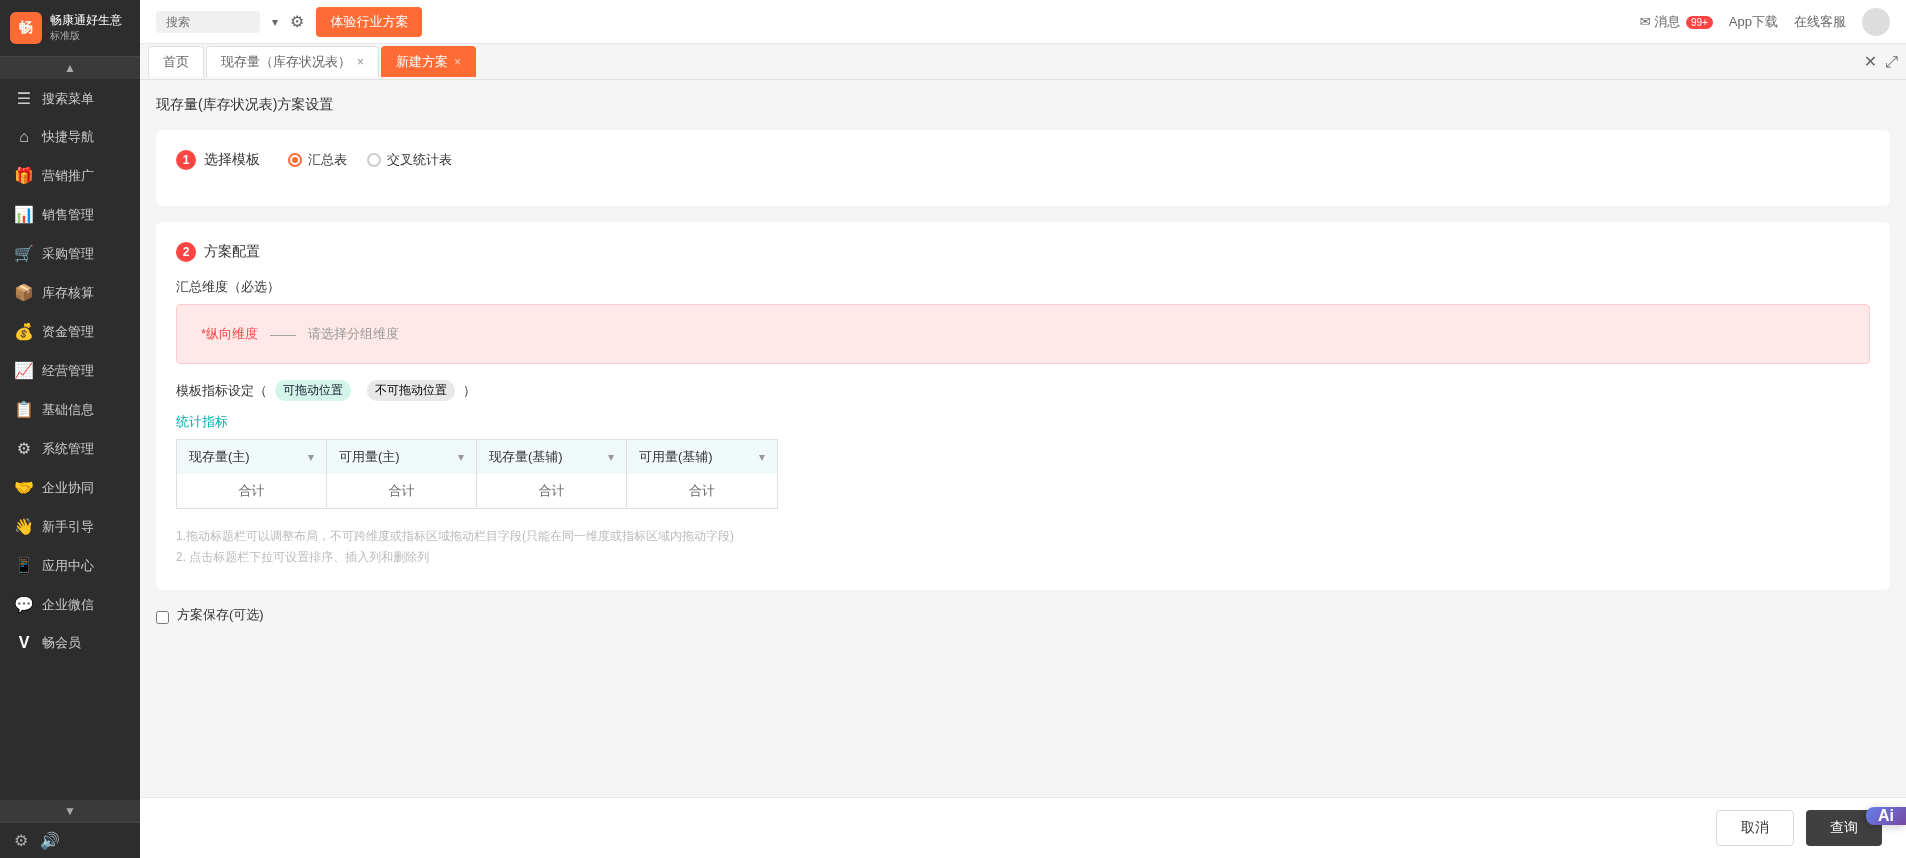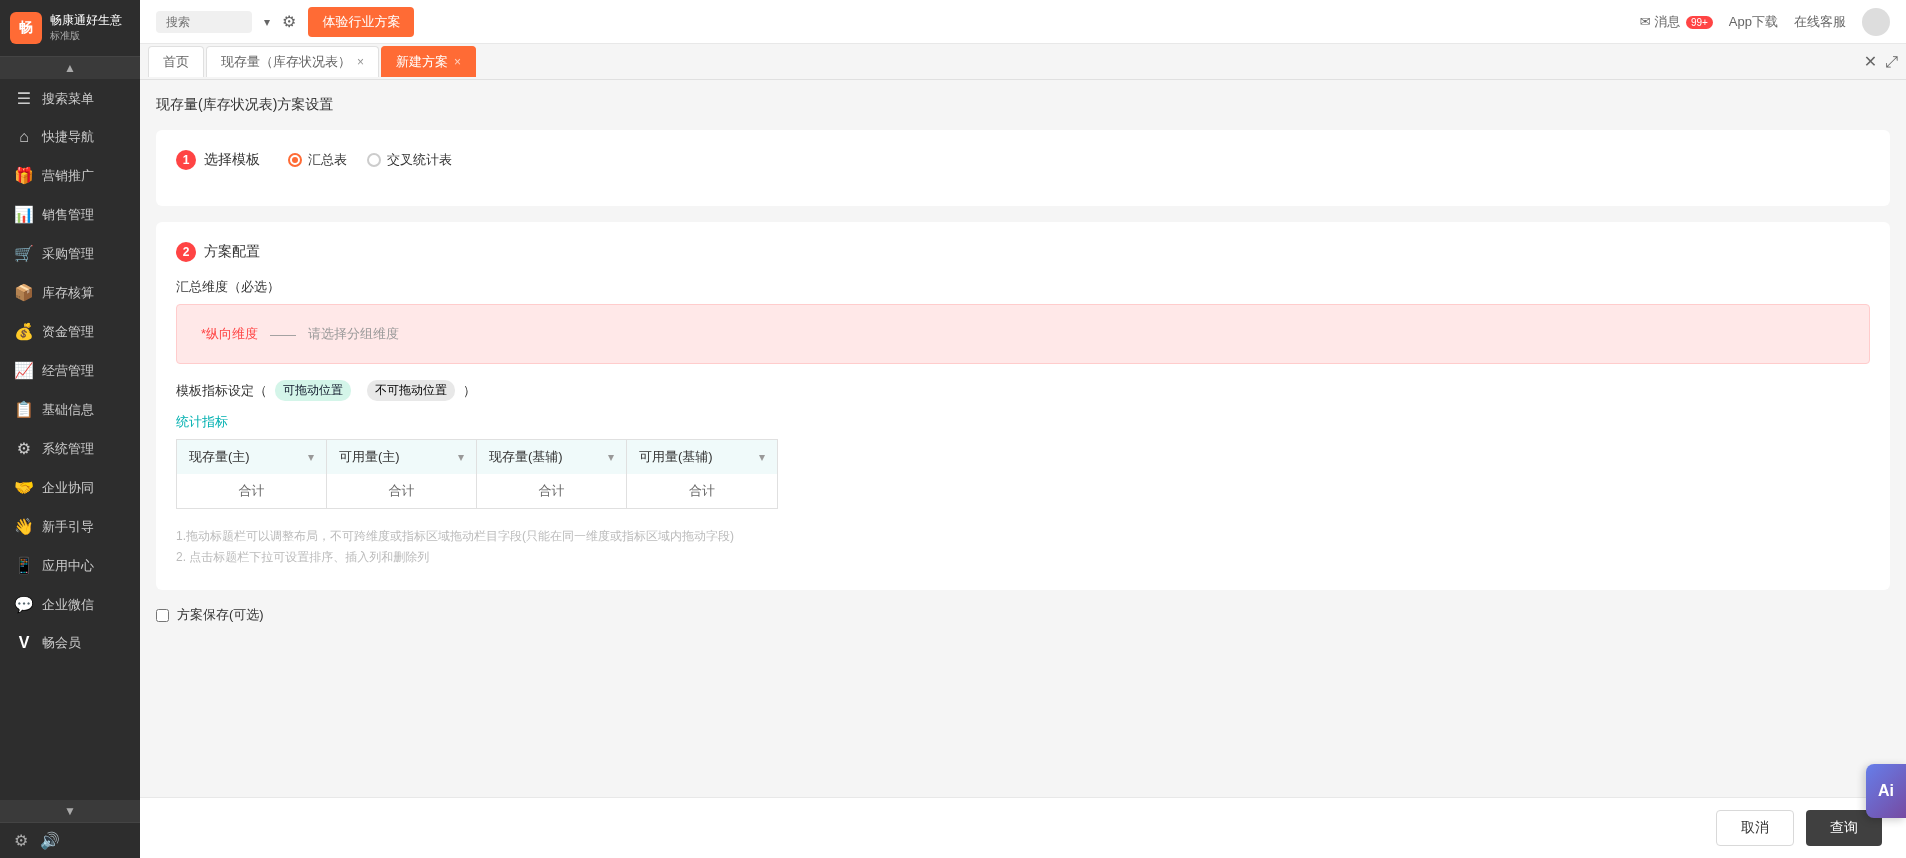--- a/index.html
+++ b/index.html
@@ -74,21 +74,21 @@
       align-items: center;
       gap: 12px;
       flex-shrink: 0;
     }
     .topbar-search {
       background: #f0f0f0;
       border-radius: 4px;
       padding: 4px 10px;
       font-size: 12px;
       color: #999;
-      width: 96px;
+      width: 104px;
       border: none;
       outline: none;
     }
     .topbar-dropdown {
       color: #666;
       cursor: pointer;
       font-size: 12px;
     }
     .topbar-gear {
       color: #666;
@@ -345,21 +345,21 @@
     .tips-section {
       margin-top: 16px;
       font-size: 12px;
       color: #bbb;
     }
     .tips-section p { margin-bottom: 4px; }
 
     
     .save-option {
       display: flex;
-      align-items: center;
+      align-items: flex-end;
       gap: 8px;
       font-size: 13px;
       color: #333;
       margin-top: 8px;
     }
 
     
     .action-bar {
       background: #fff;
       border-top: 1px solid #e8e8e8;
@@ -384,26 +384,26 @@
       color: white;
       padding: 8px 24px;
       border-radius: 4px;
       cursor: pointer;
       font-size: 14px;
     }
 
     
     .ai-fab {
       position: fixed;
-      bottom: 40px;
+      bottom: 33px;
       right: 0;
       background: linear-gradient(135deg, #667eea 0%, #764ba2 100%);
       color: white;
       border-radius: 8px 0 0 8px;
-      padding: 18px 12px;
+      padding: 0 12px;
       font-size: 16px;
       font-weight: bold;
       cursor: pointer;
       box-shadow: -2px 2px 8px rgba(0,0,0,0.2);
       z-index: 100;
     }
   </style>
 </head>
 <body>
 

